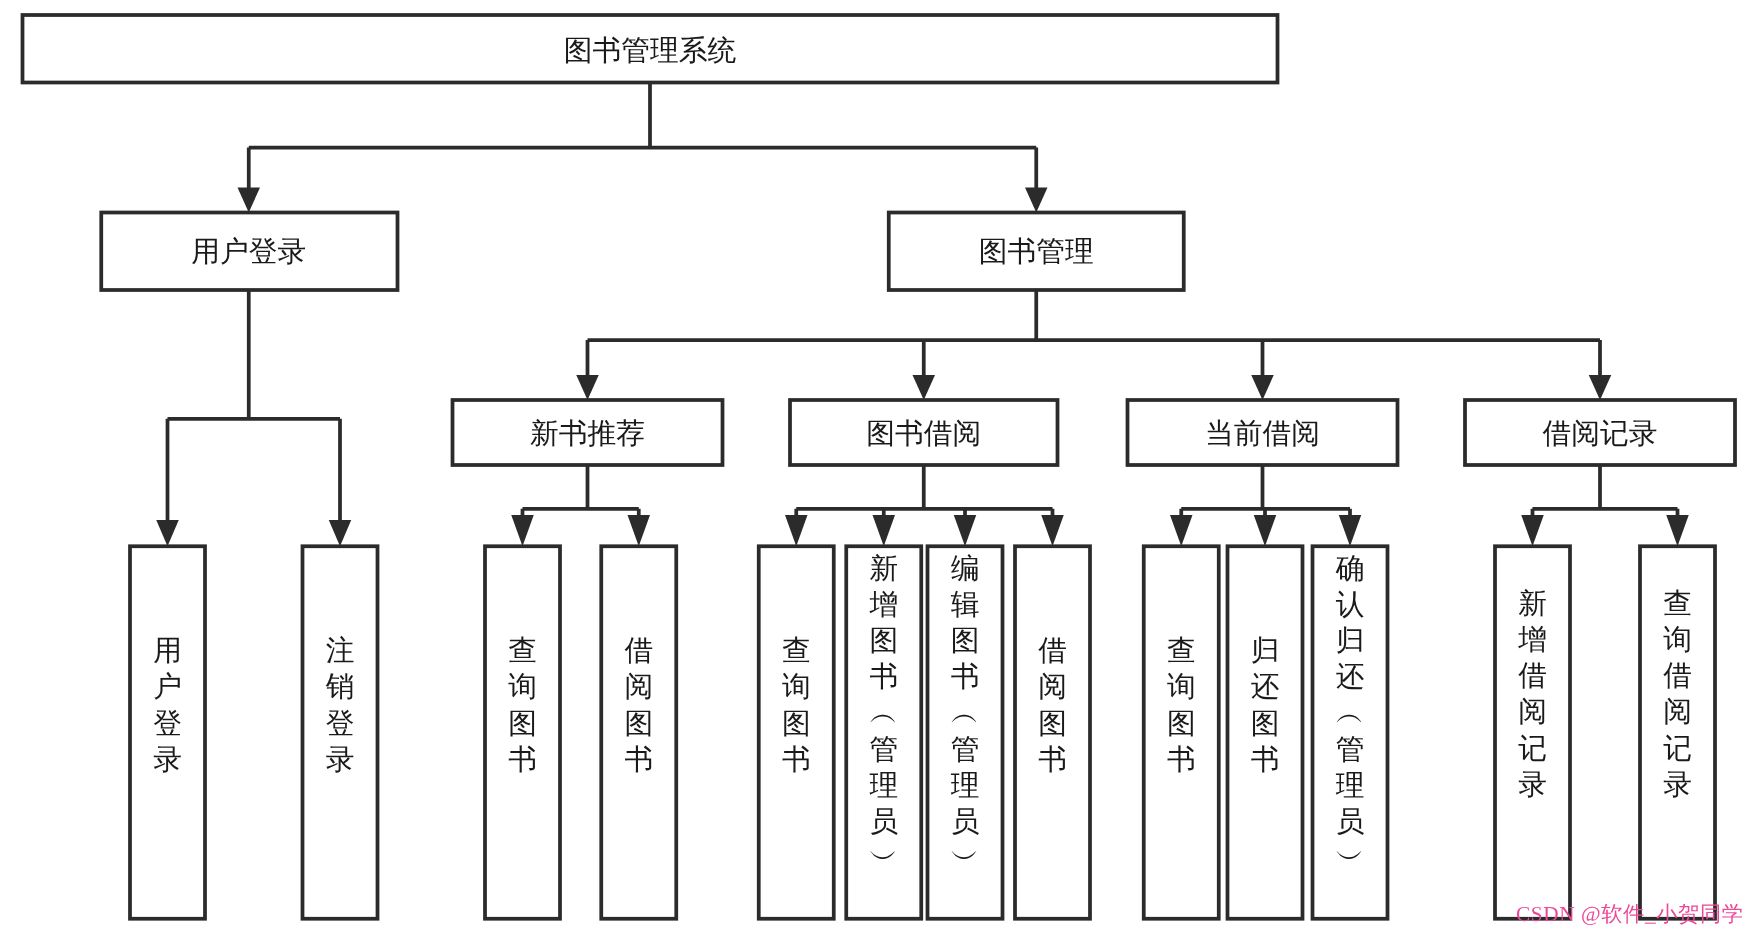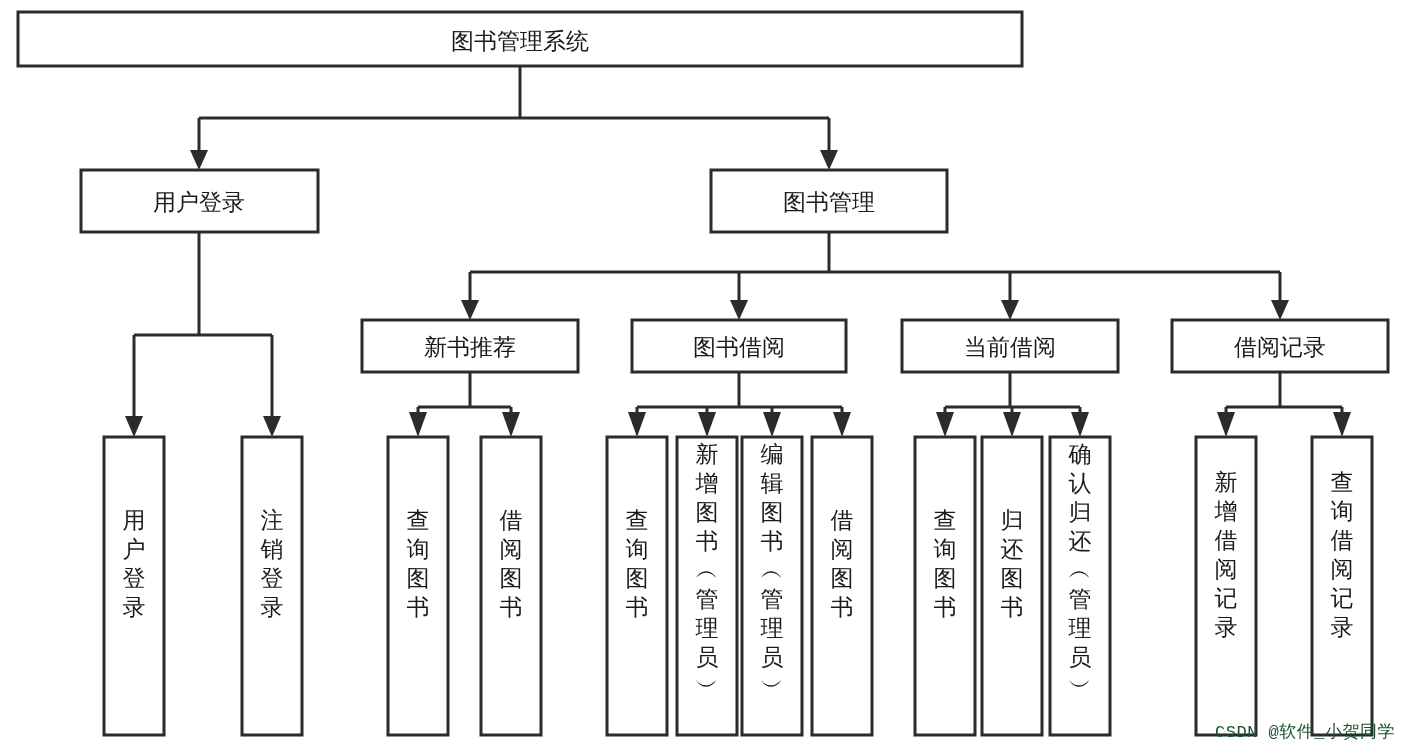--- a/index.html
+++ b/index.html
@@ -46,23 +46,23 @@
   .node-label-vertical {
     fill: #1a1a1a;
     font-family: "DejaVu Sans", "Liberation Sans", sans-serif;
     font-size: 23px;
     text-anchor: middle;
   }
   .watermark {
     position: absolute;
     right: 10px;
     bottom: 4px;
-    font-family: Liberation Mono, monospace;
+    font-family: Liberation Serif, serif;
     font-size: 17px;
-    color: #14532d;
+    color: #ec4899;
     letter-spacing: 0.5px;
     white-space: nowrap;
     user-select: none;
   }
 </style>
 </head>
 <body>
 
 <div id="chart-root">
   <svg id="diagram-svg" width="1405" height="747" viewBox="0 0 1405 747">

